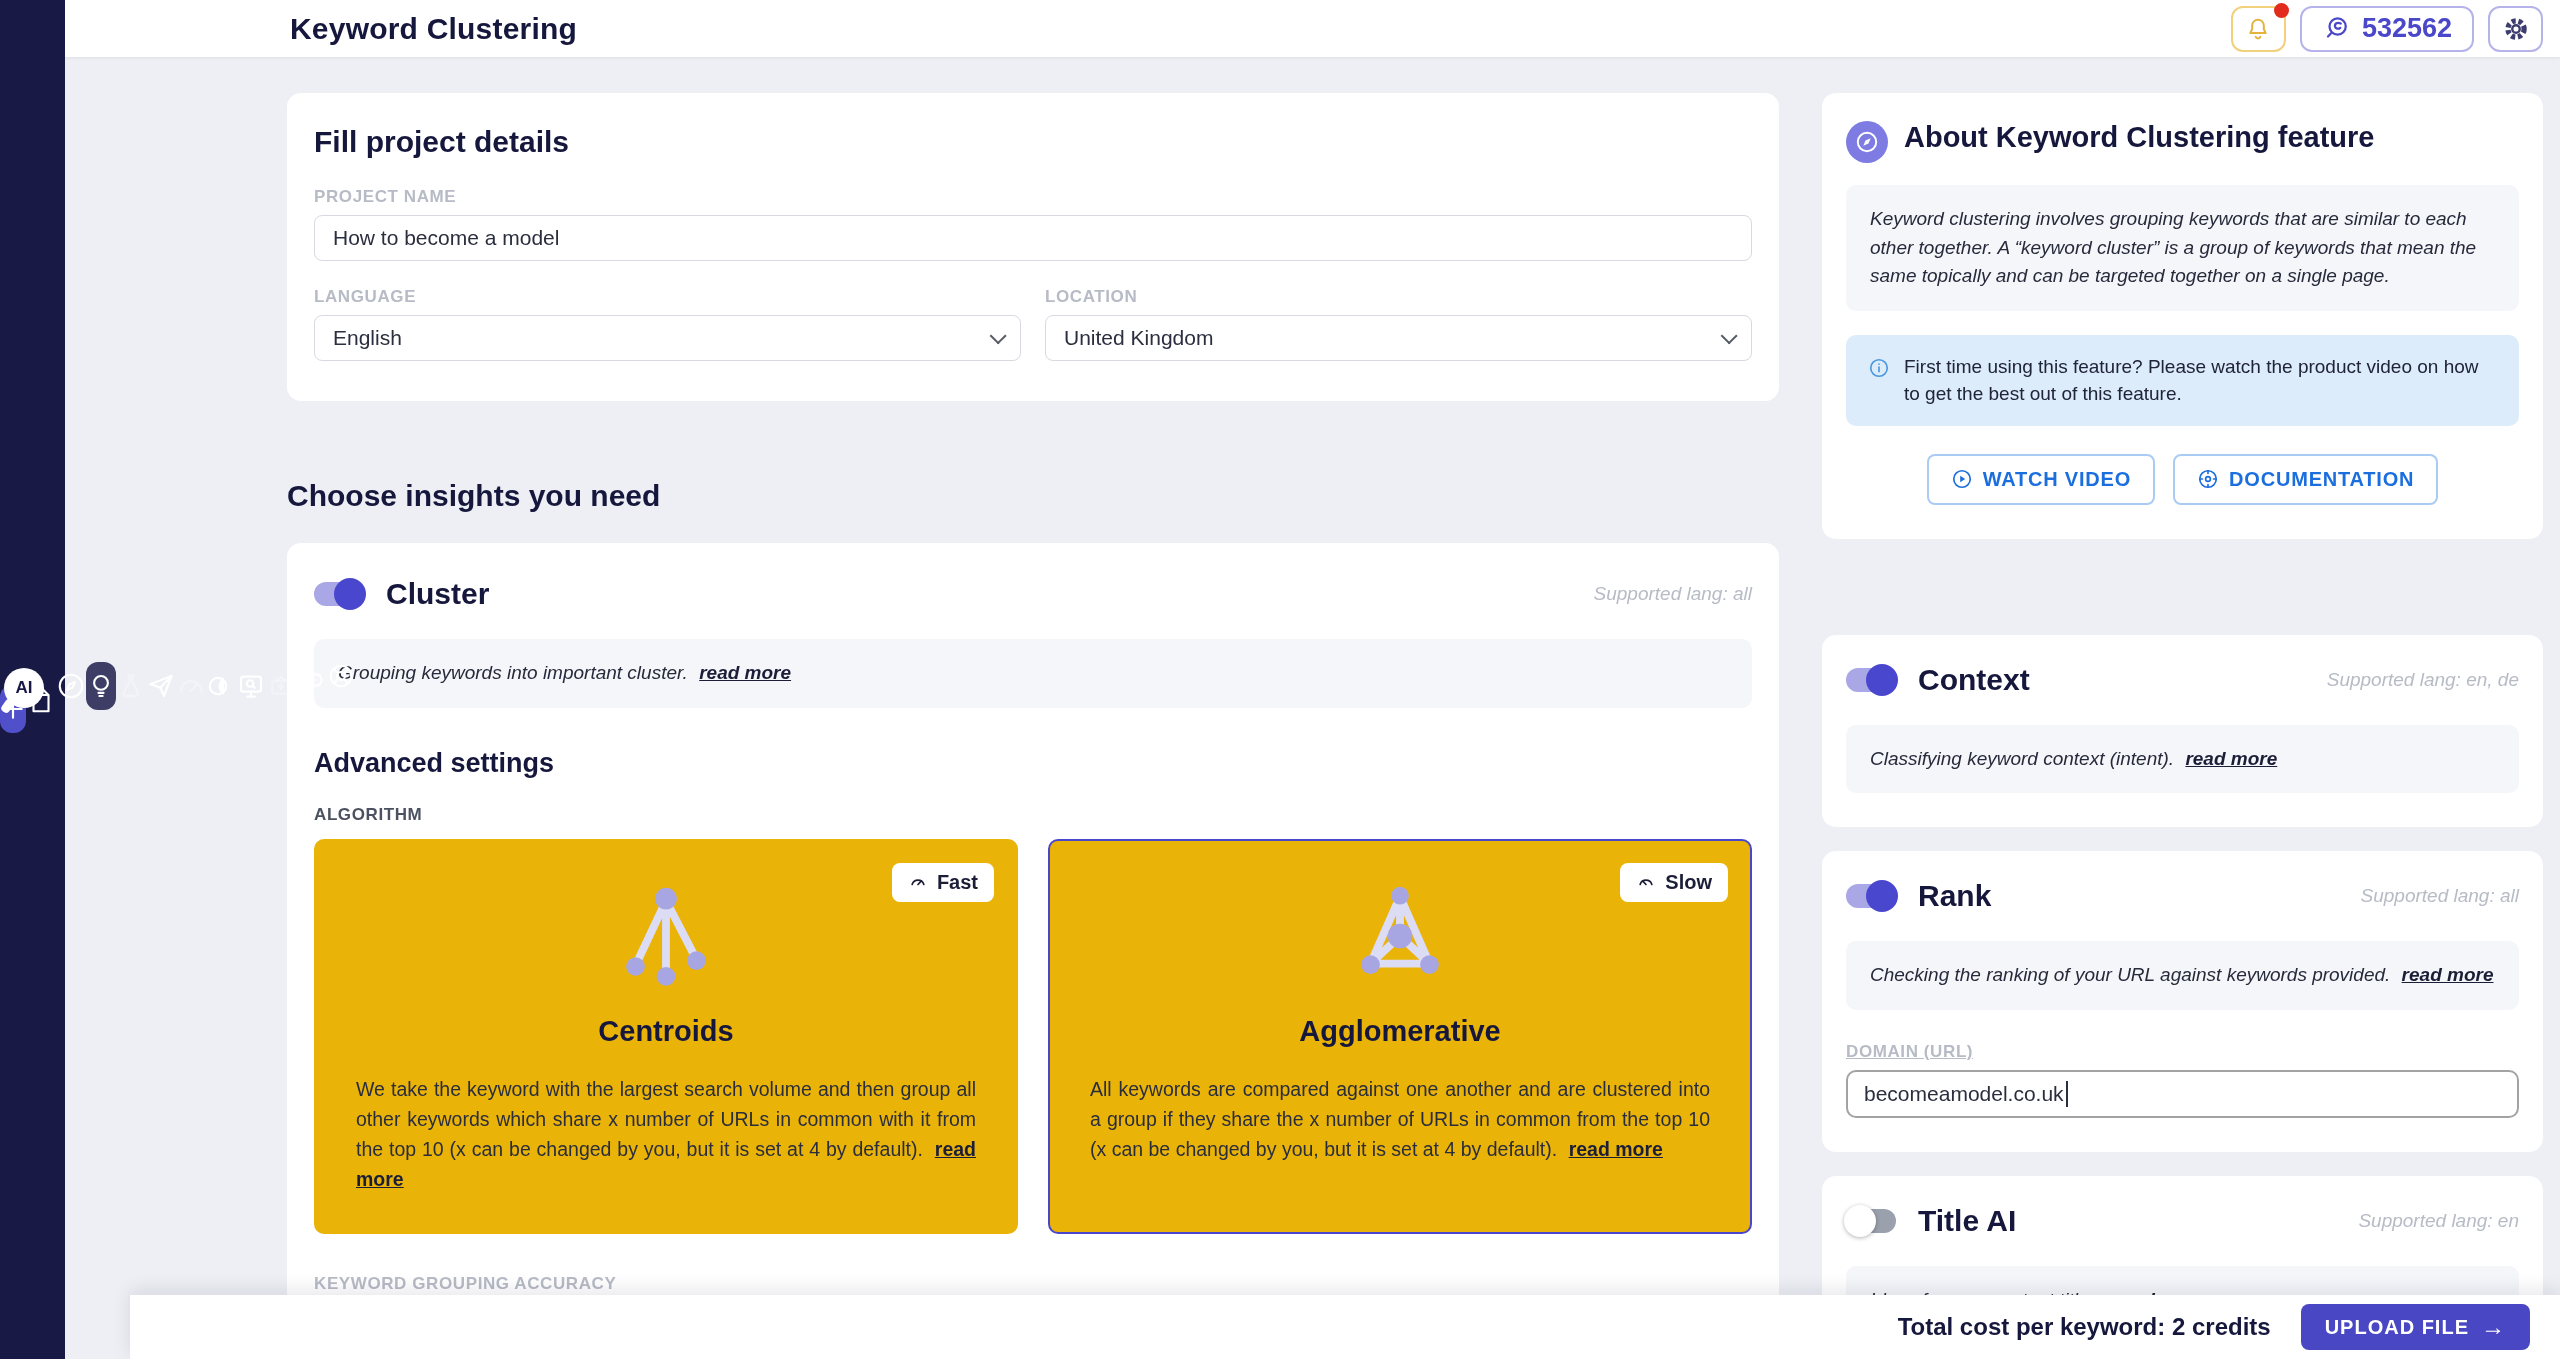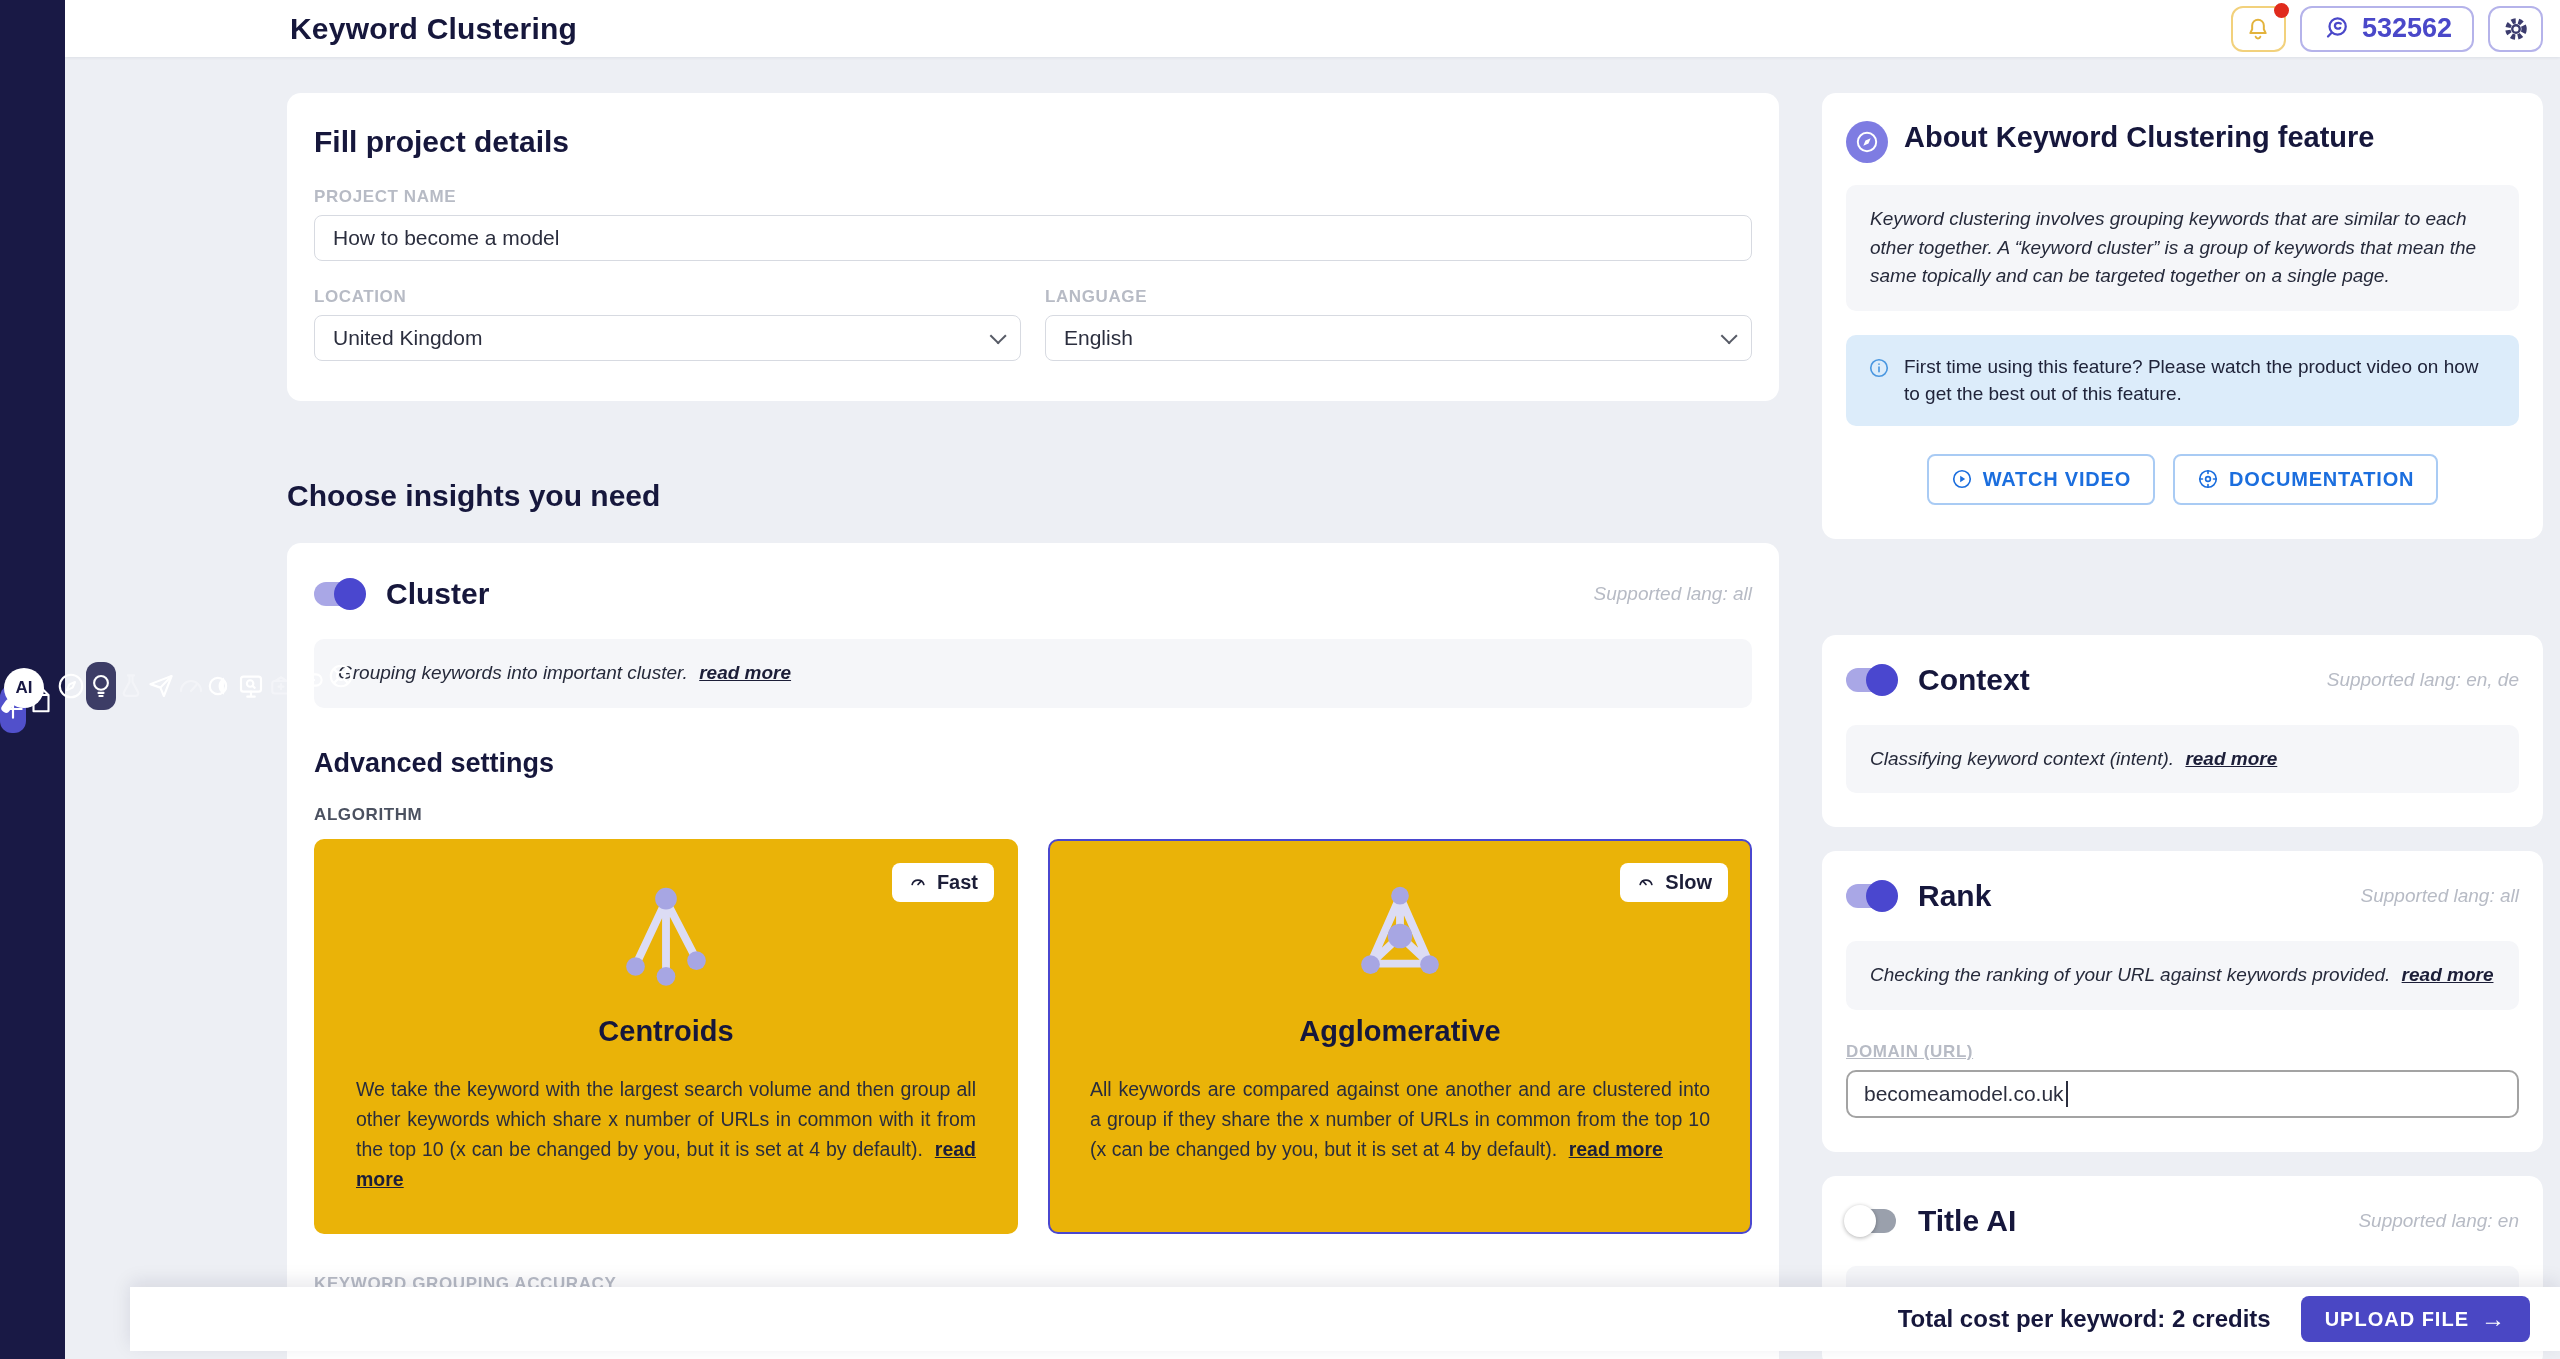--- a/index.html
+++ b/index.html
@@ -94,21 +94,21 @@
   .scard + .scard { margin-top:24px; }
   .scard .graybox { margin-top:28px; }
   .ctx-card { margin-top:0; }
   .rank-card { margin-top:24px; }
   .domain-label { display:block; margin-top:32px;text-decoration:underline; }
   .domain-input { margin-top:8px; height:48px; border:2px solid #a3a3a3; border-radius:10px; display:flex; align-items:center; padding:0 16px; font-size:21px; color:#2b2e3e; background:#fff; cursor:text; }
   .caret { display:inline-block; width:2px; height:26px; background:#2b2e3e; margin-left:2px; }
   .gap96 { height:96px; }
 
   
-  footer.bottom { position:absolute; left:65px; right:0; bottom:8px; height:64px; background:#fff; box-shadow:0 -5px 18px rgba(20,22,60,.10); display:flex; align-items:center; justify-content:flex-end; gap:30px; padding-right:30px; z-index:60; }
+  footer.bottom { position:absolute; left:65px; right:0; bottom:0; height:64px; background:#fff; box-shadow:0 -5px 18px rgba(20,22,60,.10); display:flex; align-items:center; justify-content:flex-end; gap:30px; padding-right:30px; z-index:60; }
   .cost { font-size:24px; font-weight:700; color:#16173c; }
   .uploadbtn { background:#4a47c4; color:#fff; border:none; border-radius:8px; height:46px; padding:0 24px; font-size:20px; font-weight:700; letter-spacing:1px; display:flex; align-items:center; gap:12px; cursor:pointer; font-family:"Liberation Sans",sans-serif; }
   .uploadbtn .arr { font-size:24px; font-weight:400; }
 </style>
 </head>
 <body>
 
 <aside class="sidebar">
   <div class="sb-logo">
     <span class="tail"></span>
@@ -229,30 +229,30 @@
     <div class="grid">
 
       <div>
 
         <section class="card project-card">
           <h2>Fill project details</h2>
           <label class="fieldlabel">PROJECT NAME</label>
           <input class="textinput" type="text" value="How to become a model" style="">
           <div class="tworow">
             <div>
+              <label class="fieldlabel">LANGUAGE</label>
+              <div class="selectbox">
+                <span>English</span>
+                <span class="chev"></span>
+              </div>
+            </div>
+            <div>
               <label class="fieldlabel">LOCATION</label>
               <div class="selectbox">
                 <span>United Kingdom</span>
-                <span class="chev"></span>
-              </div>
-            </div>
-            <div>
-              <label class="fieldlabel">LANGUAGE</label>
-              <div class="selectbox">
-                <span>English</span>
                 <span class="chev"></span>
               </div>
             </div>
           </div>
         </section>
 
         <h2 class="sect-title insights-h">Choose insights you need</h2>
 
         <section class="card main-card">
           <div class="toggle-row">

